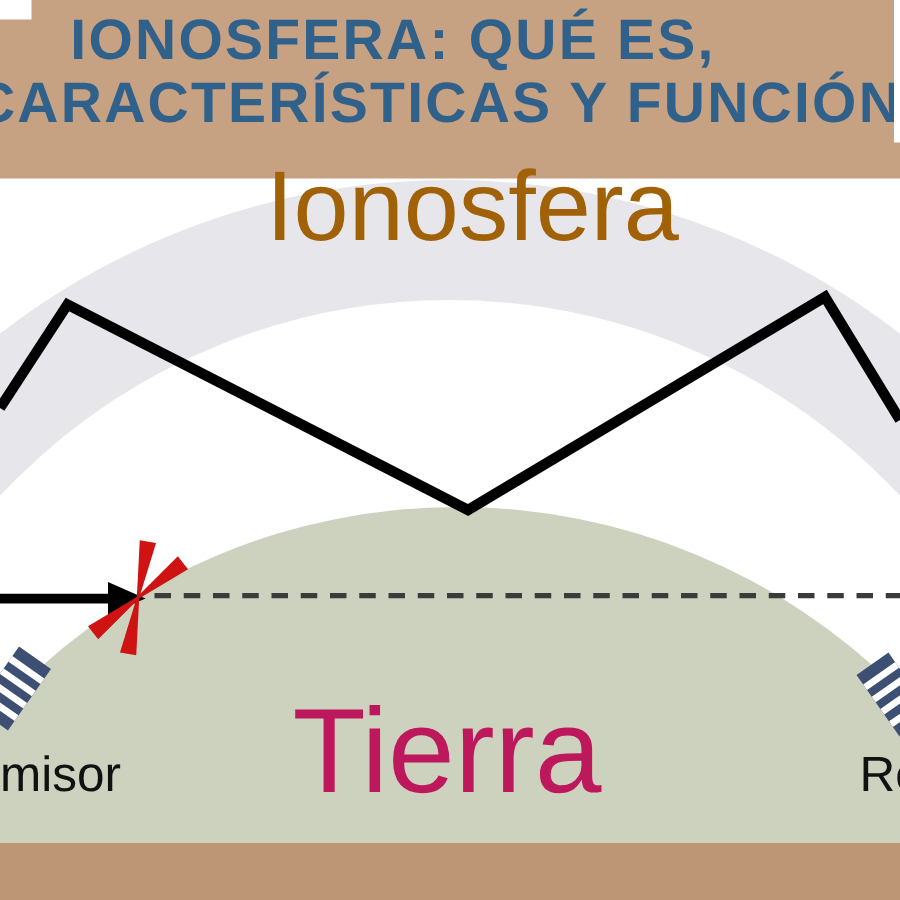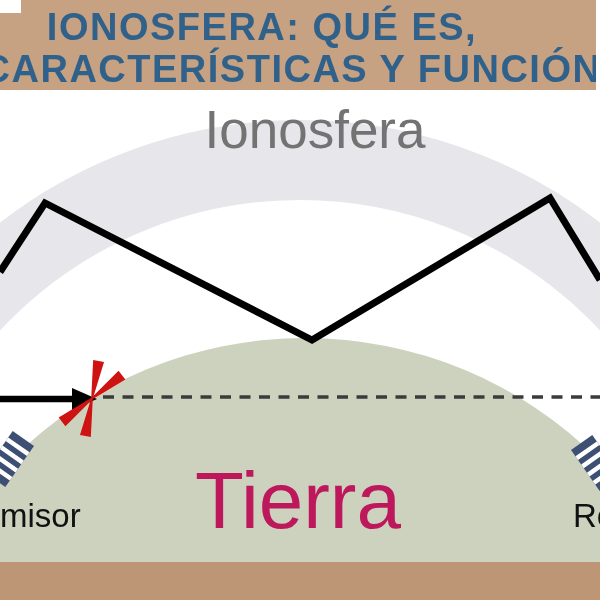--- a/index.html
+++ b/index.html
@@ -1,31 +1,31 @@
 <!DOCTYPE html>
 <html><head>
 <meta charset="utf-8">
 <style>
   html,body{margin:0;padding:0;}
   body{width:600px;height:600px;overflow:hidden;position:relative;background:#ffffff;
        font-family:"Liberation Sans", sans-serif;}
   .abs{position:absolute;}
   
-  #header{left:0;top:0;width:600px;height:90px;background:#c6a182;text-decoration:underline;}
+  #header{left:0;top:0;width:600px;height:119px;background:#c6a182;text-decoration:underline;}
   .title-line{position:absolute;white-space:nowrap;color:#30618b;font-size:38px;
               font-weight:600;letter-spacing:1.5px;transform:translateX(-50%);}
   #title-line1{left:262px;top:6px;}
   #title-line2{left:292px;top:48px;}
   #corner-notch{left:0;top:0;width:21px;height:13px;background:#ffffff;}
   #edge-sliver{left:596px;top:0;width:4px;height:95px;background:#ffffff;}
   
   #diagram{left:0;top:0;width:600px;height:600px;}
   
   #ionosfera-label{left:315px;top:99px;transform:translateX(-50%);
-                   font-size:53px;color:#737373;white-space:nowrap;}
+                   font-size:66px;color:#a16207;white-space:nowrap;}
   #tierra-label{left:298px;top:455px;transform:translateX(-50%);
                 font-size:80px;color:#be185d;white-space:nowrap;}
   #emisor-label{left:-22px;top:497px;font-size:33px;color:#111111;white-space:nowrap;}
   #receptor-label{left:573px;top:497px;font-size:33px;color:#111111;white-space:nowrap;}
   
   #footer{left:0;top:562px;width:600px;height:38px;background:#bd9775;}
 </style>
 </head>
 <body>
 

